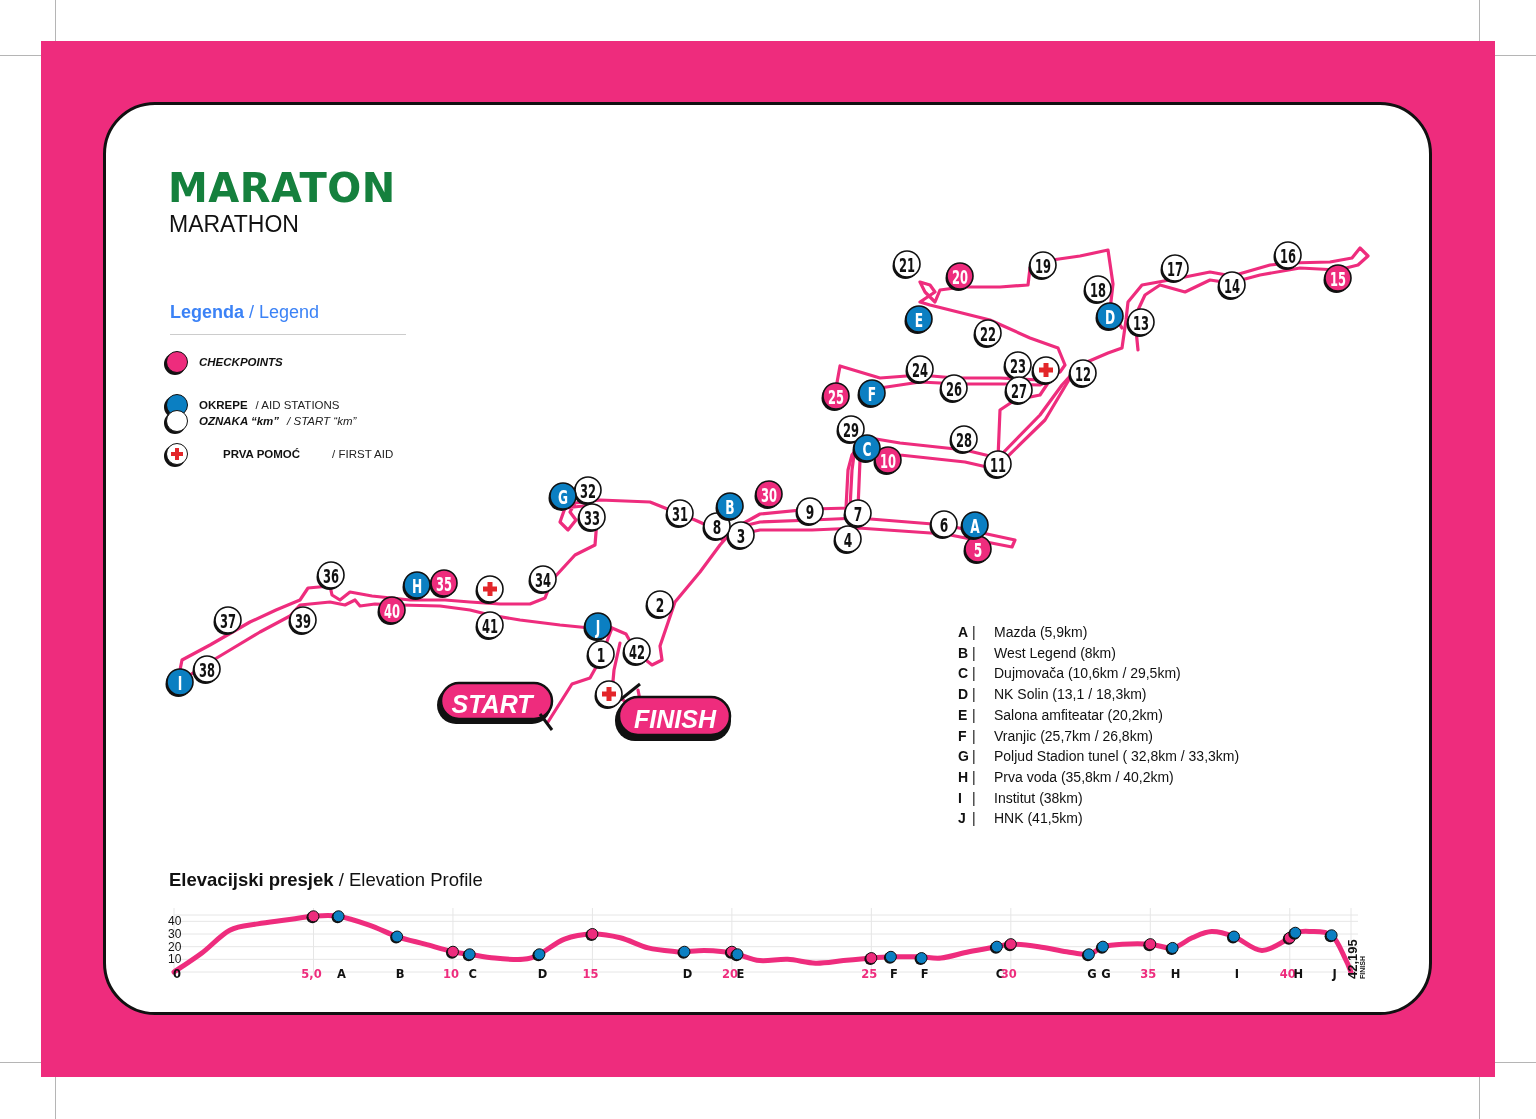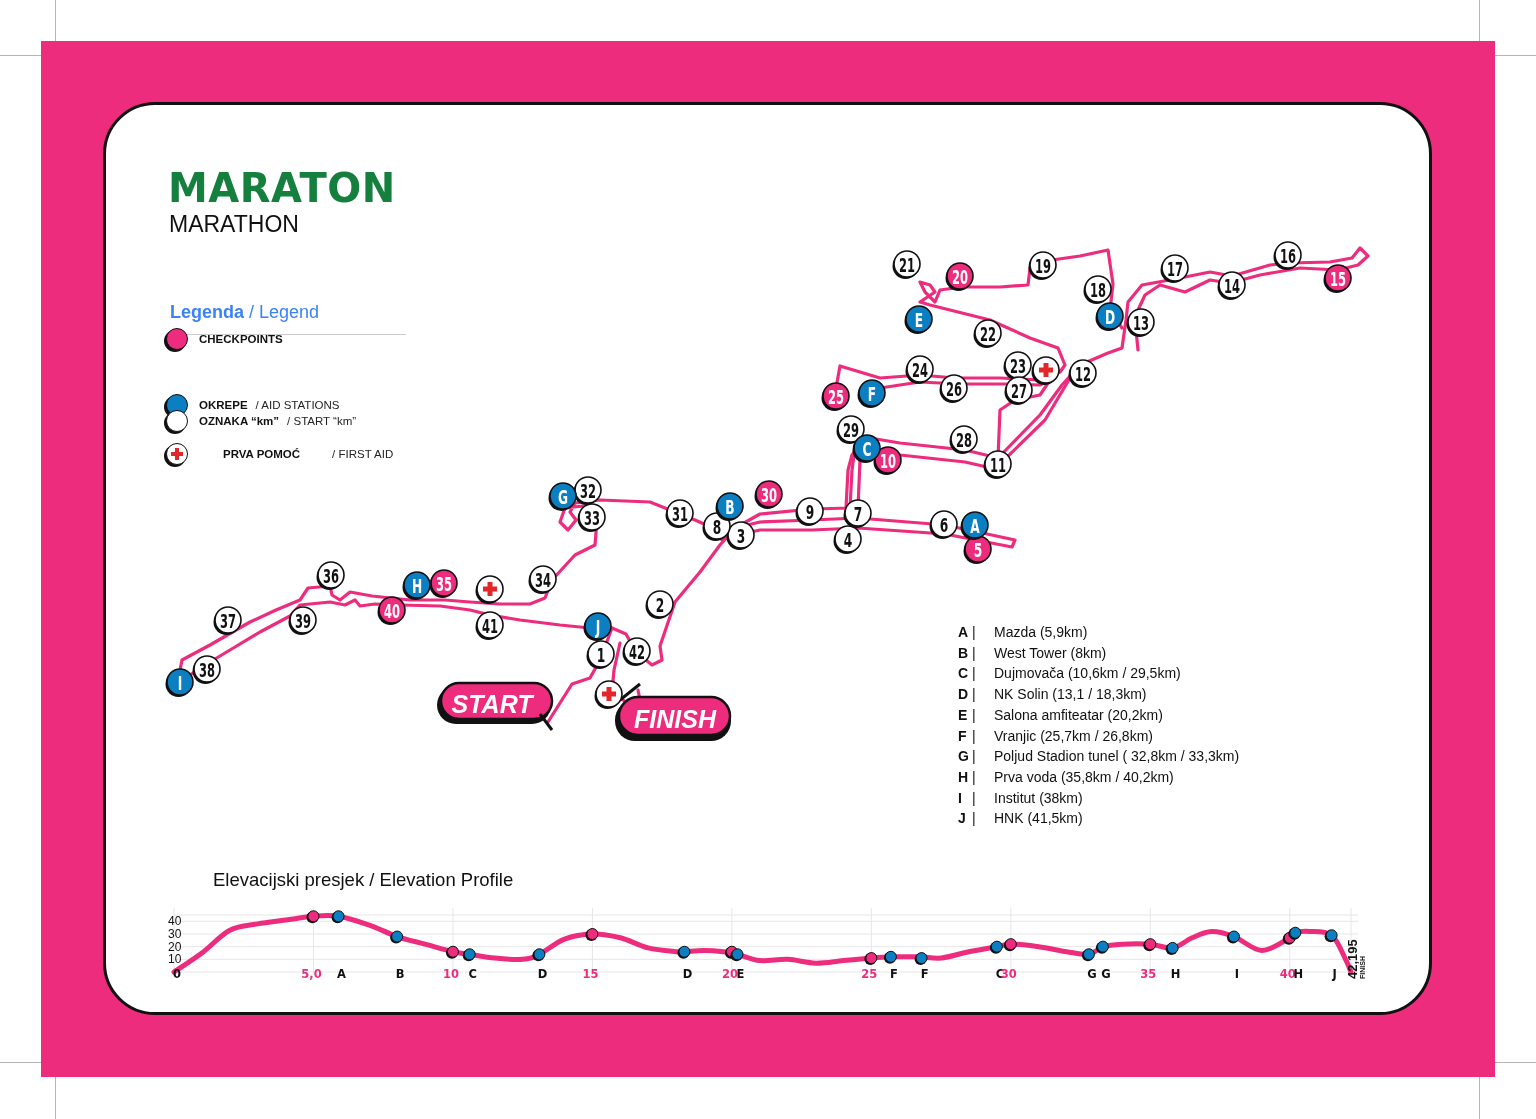--- a/index.html
+++ b/index.html
@@ -13,21 +13,21 @@
   .legend-title b { font-weight:bold; }
   .legend-rule { position:absolute; left:170px; top:334px; width:236px; height:1px; background:#ccc; }
   .legend-item { position:absolute; left:166px; height:24px; display:flex; align-items:center; font-size:11.5px; color:#111; }
   .legend-item .dot { width:20px; height:20px; border-radius:50%; border:1.5px solid #111; box-shadow:-2px 2px 0 #111; margin-right:11px; position:relative; }
   .legend-item b { font-weight:bold; margin-right:4px; }
   .legend-item .en { color:#222; margin-left:4px; }
   .key { position:absolute; left:958px; font-size:14px; color:#111; display:flex; }
   .key .k { width:14px; font-weight:bold; }
   .key .sep { width:22px; }
   .elev-title { position:absolute; left:169px; top:869px; font-size:18.5px; color:#111; }
-  .elev-title b { font-weight:normal;margin-left:44px; }
+  .elev-title b { font-weight:bold; }
   svg { position:absolute; left:0; top:0; }
   .pin text { font-family:"DejaVu Sans", sans-serif; }
 </style>
 </head>
 <body>
 
 <div class="crop" style="left:55px;top:0;width:1px;height:41px;"></div>
 <div class="crop" style="left:0;top:55px;width:41px;height:1px;"></div>
 <div class="crop" style="left:1479px;top:0;width:1px;height:41px;"></div>
 <div class="crop" style="left:1495px;top:55px;width:41px;height:1px;"></div>
@@ -38,30 +38,30 @@
 
 <div class="frame"></div>
 <div class="card"></div>
 
 <div class="title-main">MARATON</div>
 <div class="title-sub">MARATHON</div>
 
 <div class="legend-title"><b>Legenda</b> <span>/ Legend</span></div>
 <div class="legend-rule"></div>
 
-<div class="legend-item" style="top:327px;">
+<div class="legend-item" style="top:350px;font-style:italic;">
   <span class="dot" style="background:#ee2c7d;"></span>
   <b>CHECKPOINTS</b>
 </div>
 <div class="legend-item" style="top:393px;">
   <span class="dot" style="background:#0b7fc2;"></span>
   <b>OKREPE</b>
     <span class="en">/ AID STATIONS</span>
 </div>
-<div class="legend-item" style="top:409px;">
+<div class="legend-item" style="top:409px;font-style:italic;">
   <span class="dot" style="background:#fff;"></span>
   <b>OZNAKA “km”</b>
     <span class="en">/ START “km”</span>
 </div>
 <div class="legend-item" style="top:442px;gap:24px;">
   <span class="dot" style="background:#fff;">
     <span style="position:absolute;left:4px;top:8px;width:12px;height:4px;background:#e3262a;"></span>
     <span style="position:absolute;left:8px;top:4px;width:4px;height:12px;background:#e3262a;"></span>
   </span>
   <b>PRVA POMOĆ</b>
@@ -70,21 +70,21 @@
 
 <div id="keylist">
     <div class="key" style="top: 624px;">
       <span class="k">A</span>
       <span class="sep">|</span>
       <span>Mazda (5,9km)</span>
     </div>
     <div class="key" style="top: 644.7px;">
       <span class="k">B</span>
       <span class="sep">|</span>
-      <span>West Tower (8km)</span>
+      <span>West Legend (8km)</span>
     </div>
     <div class="key" style="top: 665.4px;">
       <span class="k">C</span>
       <span class="sep">|</span>
       <span>Dujmovača (10,6km / 29,5km)</span>
     </div>
     <div class="key" style="top: 686.1px;">
       <span class="k">D</span>
       <span class="sep">|</span>
       <span>NK Solin (13,1 / 18,3km)</span>

